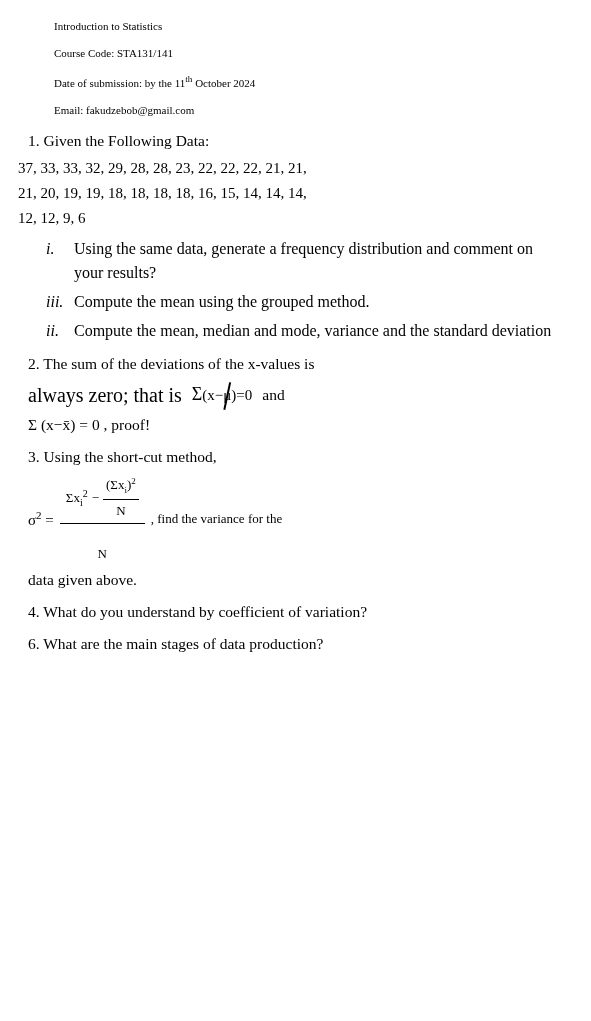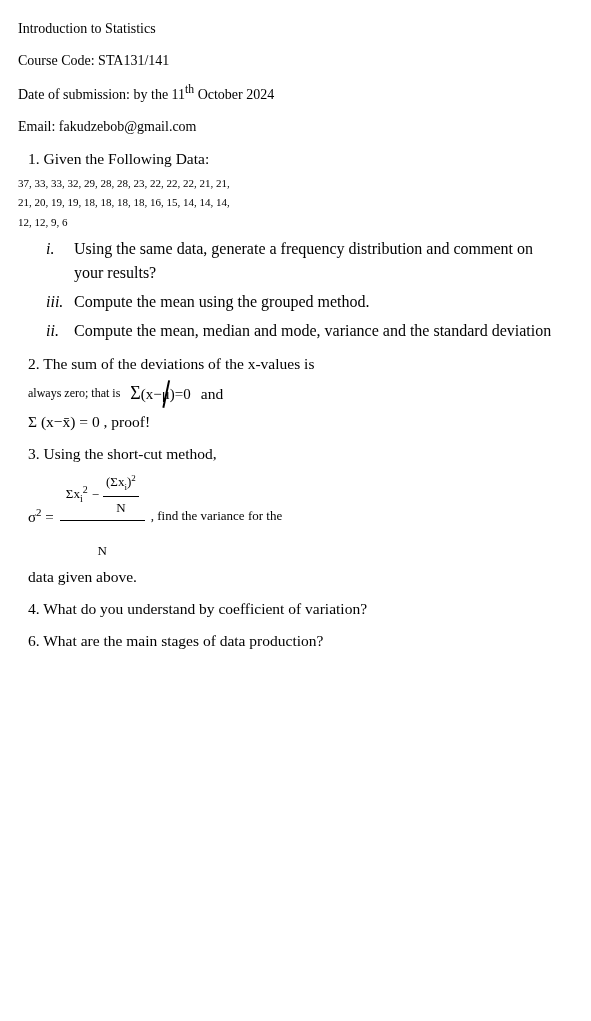--- a/index.html
+++ b/index.html
@@ -22,35 +22,36 @@
     .document-content {
       width: 100%;
     }
 
     .header-section {
       margin-bottom: 4px;
     }
 
     .header-line {
       margin-bottom: 10px;
-      font-size: 14px;
+      font-size: 11px;
+      margin-left: 36px;
     }
 
     .question-item {
       margin-bottom: 8px;
     }
 
     .question-main {
       font-size: 15.5px;
       margin-bottom: 4px;
       padding-left: 10px;
     }
 
     .data-line {
-      font-size: 11px;
+      font-size: 15px;
       margin-bottom: 2px;
     }
 
     .sub-questions {
       padding-left: 28px;
       margin-top: 6px;
     }
 
     .sub-item-block {
       display: flex;
@@ -136,21 +137,21 @@
       </div>
     </div>
   </div>
 
   <div class="question-item">
     <div class="question-main">
       <span>2. The sum of the deviations of the x-values is</span>
     </div>
 
     <div style="display:flex; align-items:center; padding-left:10px; gap:10px; margin-bottom:2px;">
-      <span style="font-size:12px;">always zero; that is</span>
+      <span style="font-size:20px;">always zero; that is</span>
       <span style="font-size:15px; position:relative; display:inline-block;">
         
         <span style="font-size:18px;">Σ</span><span style="font-size:15px;">(x−</span><span style="position:relative; display:inline-block; font-size:15px;">μ<span style="position:absolute; left:50%; top:50%; width:1.5px; height:120%; background:#000; transform:translate(-50%,-50%) rotate(12deg);"></span></span><span style="font-size:15px;">)=0</span>
       </span>
       <span style="font-size:15.5px;">and</span>
     </div>
 
     <div style="padding-left:10px; font-size:15.5px; ">
       <span>Σ (x−x̄) = 0 , proof!</span>
     </div>

